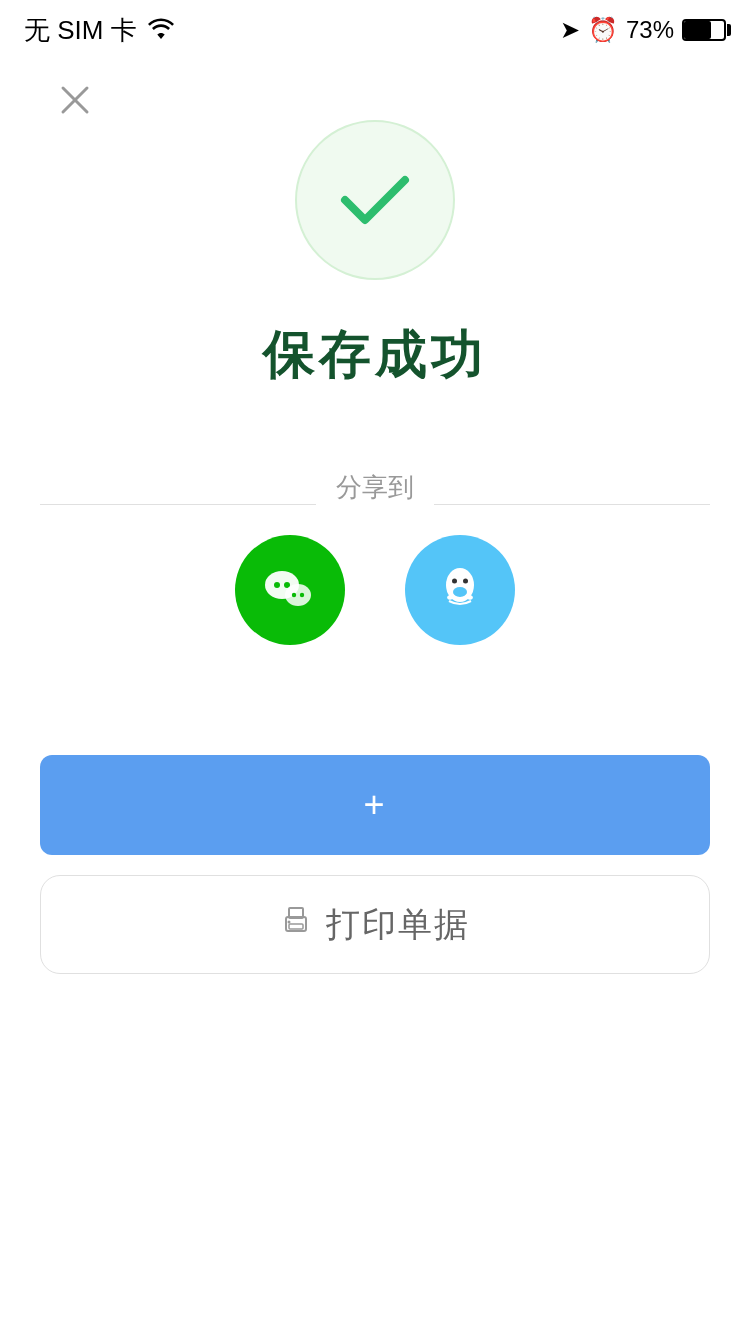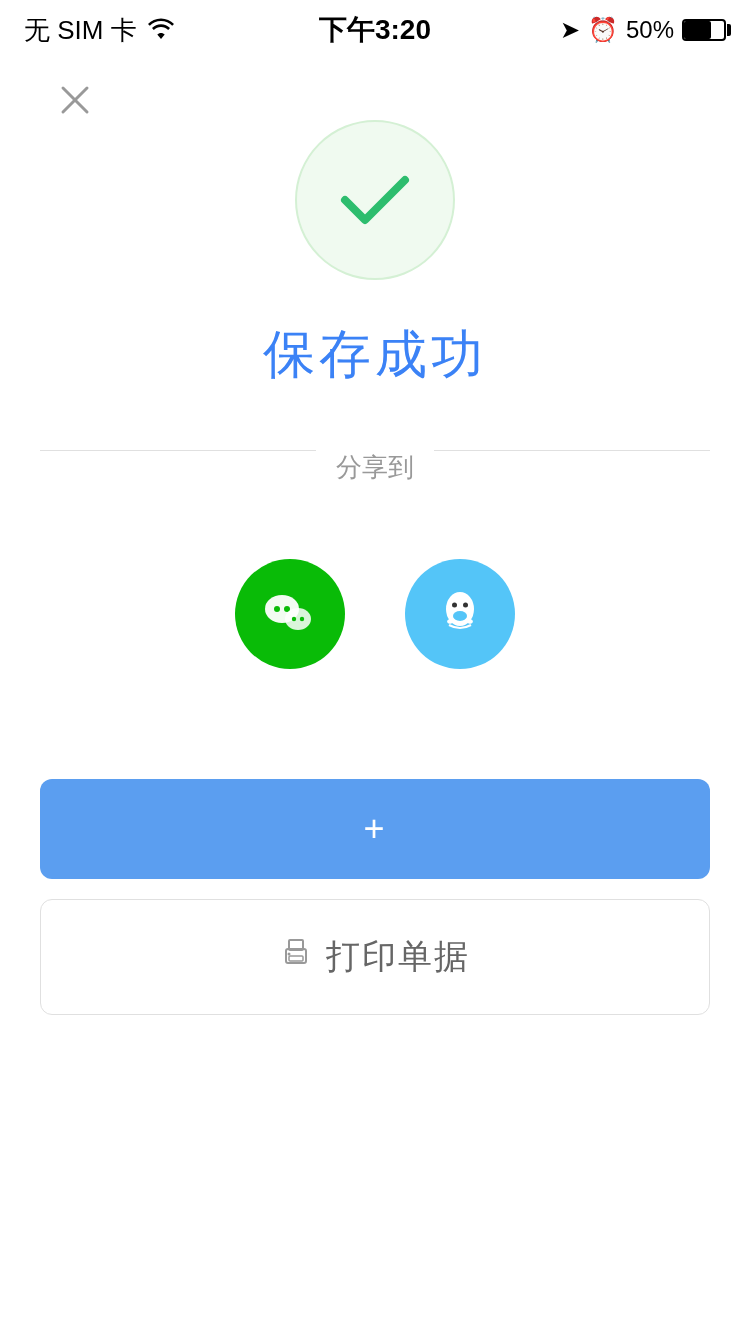--- a/index.html
+++ b/index.html
@@ -124,39 +124,39 @@
     }
 
     .checkmark-svg {
       width: 90px;
       height: 90px;
     }
 
     
     .success-title {
       font-size: 52px;
-      font-weight: 400;
-      color: #3b82f6;
-      margin-bottom: 60px;
+      font-weight: 700;
+      color: #14532d;
+      margin-bottom: 80px;
       letter-spacing: 4px;
     }
 
     
     .share-section {
       width: 100%;
       position: relative;
       margin-bottom: 50px;
     }
 
     .share-divider-container {
       display: flex;
-      align-items: flex-start;
-      justify-content: center;
-      width: 100%;
-      margin-bottom: 74px;
+      align-items: flex-end;
+      justify-content: center;
+      width: 100%;
+      margin-bottom: 30px;
       padding: 0 40px;
     }
 
     .share-divider-line {
       flex: 1;
       height: 1px;
       background: #e0e0e0;
     }
 
     .share-label {
@@ -213,22 +213,22 @@
       gap: 14px;
       cursor: pointer;
       font-size: 34px;
       color: #ffffff;
       font-weight: 400;
       letter-spacing: 2px;
     }
 
     .btn-secondary {
       width: 100%;
-      height: 116px;
-      border-radius: 12px;
+      height: 99px;
+      border-radius: 20px;
       background: #ffffff;
       border: 1px solid #e0e0e0;
       display: flex;
       align-items: center;
       justify-content: center;
       gap: 14px;
       cursor: pointer;
       font-size: 34px;
       color: #666666;
       font-weight: 400;
@@ -242,25 +242,24 @@
   <div class="status-bar-left">
     <span>无 SIM 卡</span>
     <span>
       <svg width="28" height="22" viewBox="0 0 28 22" fill="none">
         <path d="M14 16C15.5 16 16.8 16.6 17.7 17.6L14 22L10.3 17.6C11.2 16.6 12.5 16 14 16Z" fill="#000"></path>
         <path d="M14 10C16.8 10 19.3 11.1 21.2 12.9L23 11C20.6 8.7 17.5 7.3 14 7.3C10.5 7.3 7.4 8.7 5 11L6.8 12.9C8.7 11.1 11.2 10 14 10Z" fill="#000"></path>
         <path d="M14 4C18.4 4 22.4 5.9 25.2 8.8L27 7C23.7 3.6 19.1 1.5 14 1.5C8.9 1.5 4.3 3.6 1 7L2.8 8.8C5.6 5.9 9.6 4 14 4Z" fill="#000"></path>
       </svg>
     </span>
   </div>
-  <div class="status-bar-center">下午3:20</div>
   <div class="status-bar-right">
     <span>➤</span>
     <span>⏰</span>
-    <span>50%</span>
+    <span>73%</span>
     <div class="battery-icon">
       <div class="battery-fill"></div>
     </div>
   </div>
 </div>
 
 <div class="close-button">
   <svg class="close-icon-svg" viewBox="0 0 34 34" fill="none" xmlns="http://www.w3.org/2000/svg">
     <line x1="5" y1="5" x2="29" y2="29" stroke="#999999" stroke-width="3" stroke-linecap="round"></line>
     <line x1="29" y1="5" x2="5" y2="29" stroke="#999999" stroke-width="3" stroke-linecap="round"></line>

